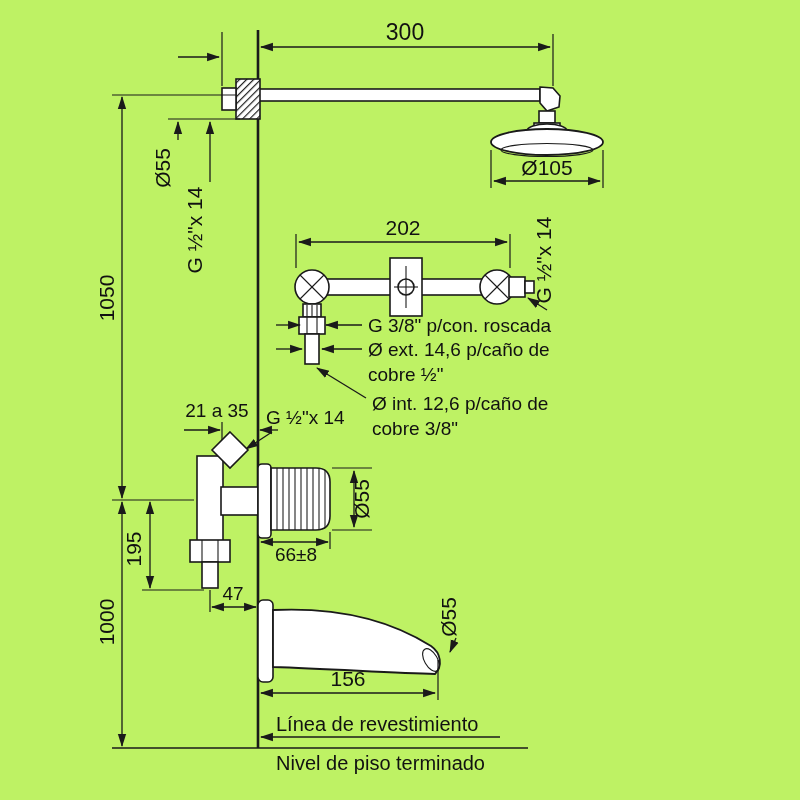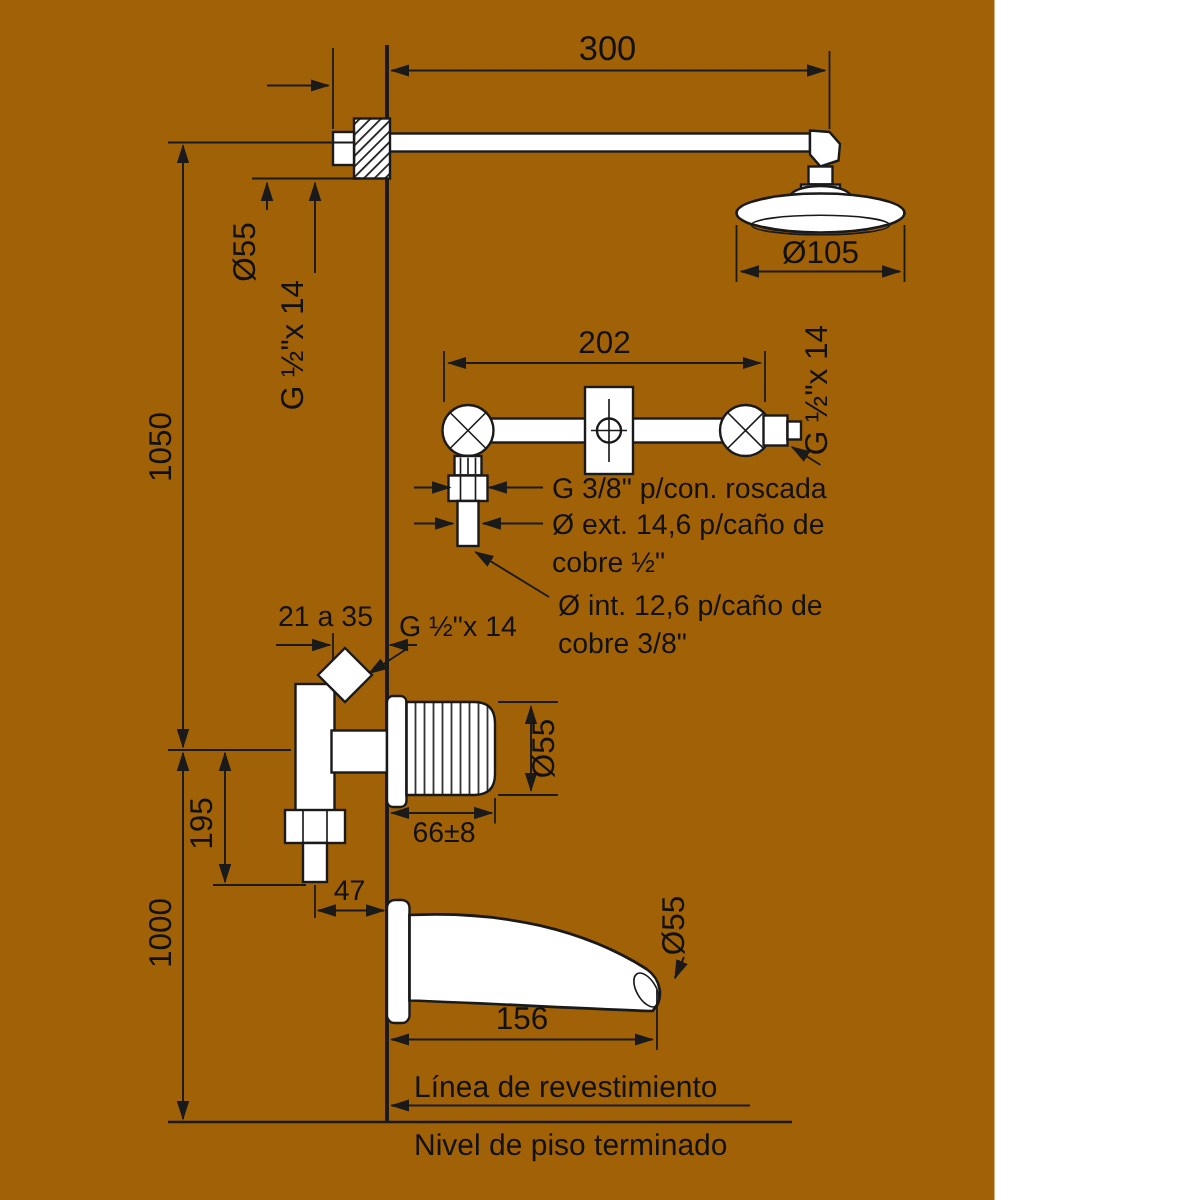--- a/index.html
+++ b/index.html
@@ -1,16 +1,16 @@
 <!DOCTYPE html>
 <html><head>
 <meta charset="utf-8">
 <style>
   html,body{margin:0;padding:0;background:#ffffff;}
-  .page{width:663px;height:800px;position:relative;background:#a16207;overflow:hidden;
+  .page{width:800px;height:800px;position:relative;background:#bef264;overflow:hidden;
         font-family:"Liberation Sans", sans-serif;}
   svg{display:block;}
   text{fill:#111;font-family:"Liberation Sans", sans-serif;}
   .dim{font-size:21px;}
   .dimbig{font-size:23px;}
   .note{font-size:19px;}
   .lbl{font-size:20px;}
   .outline{fill:#ffffff;stroke:#1a1a1a;stroke-width:1.6;}
   .thin{stroke:#1a1a1a;stroke-width:1.2;fill:none;}
   .dimline{stroke:#1a1a1a;stroke-width:1.3;fill:none;}

